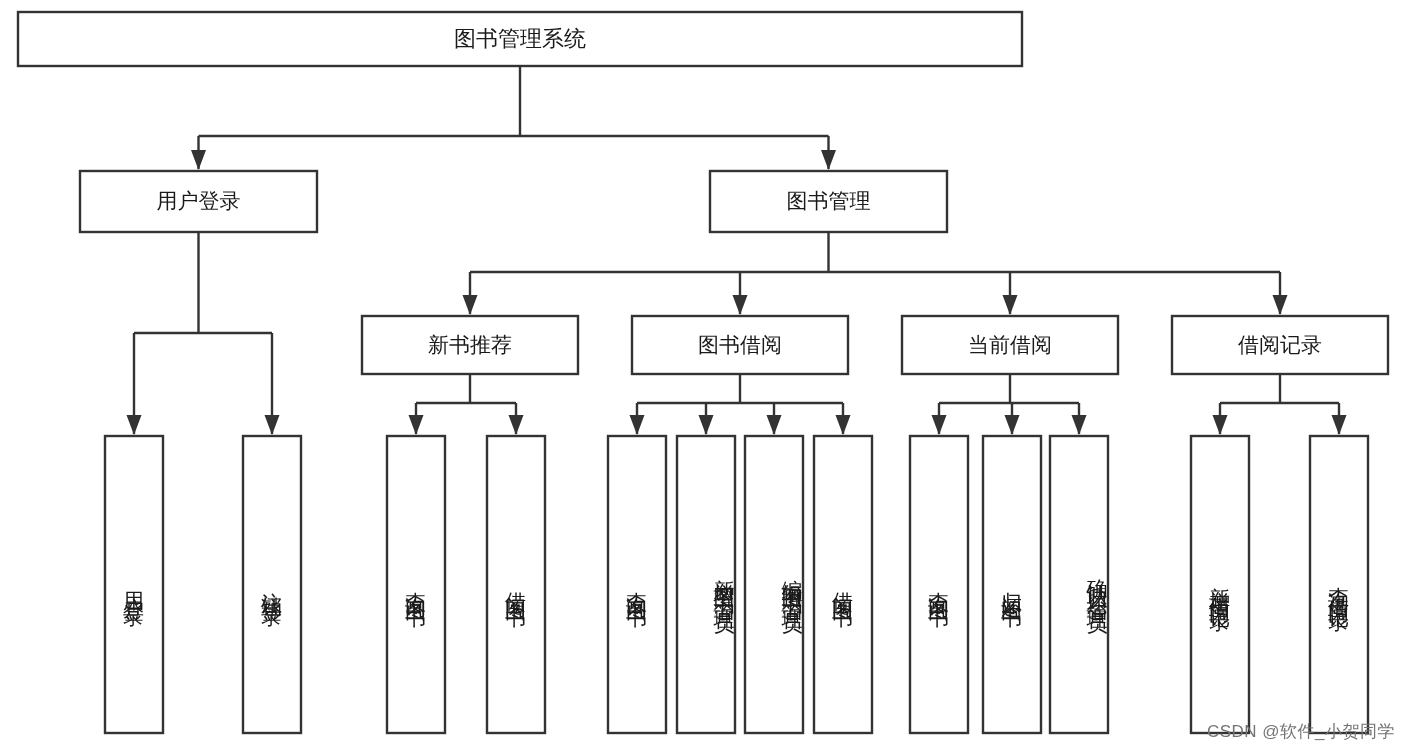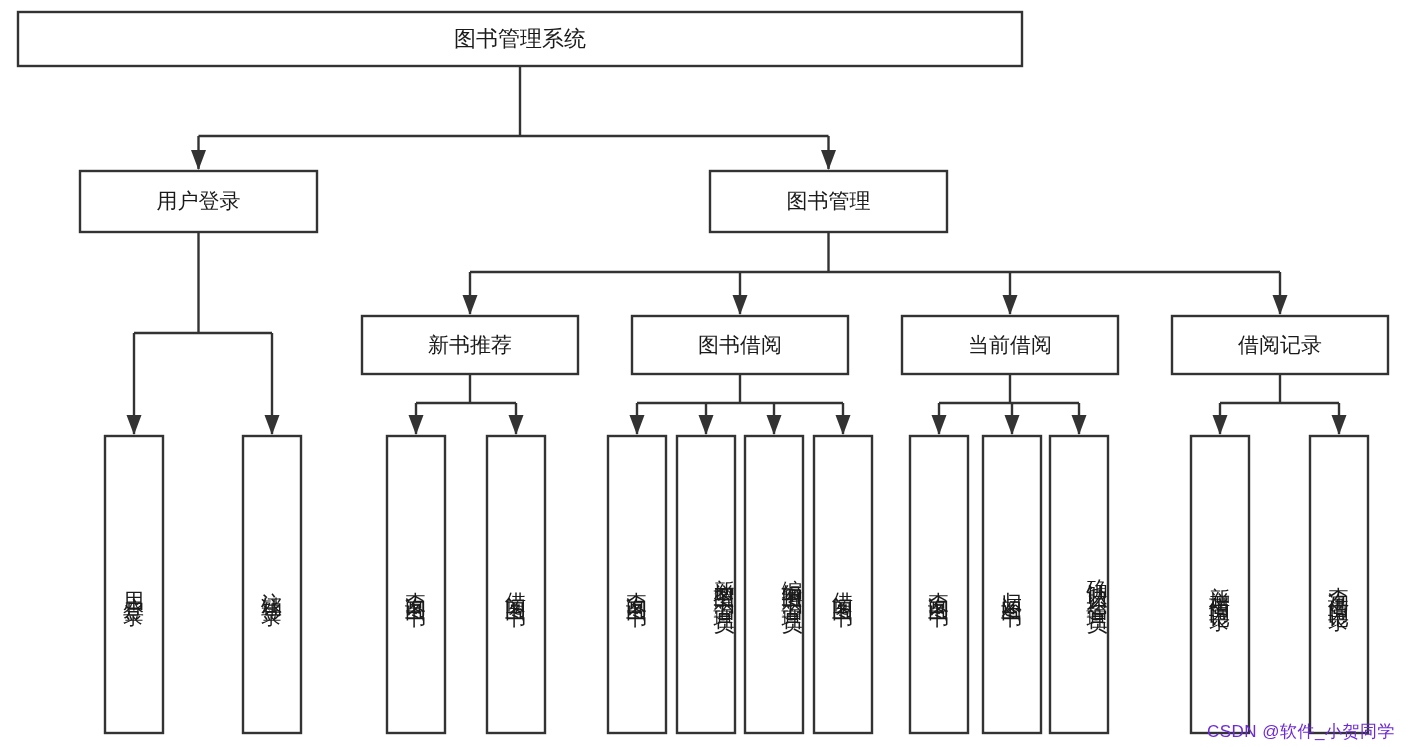--- a/index.html
+++ b/index.html
@@ -70,21 +70,21 @@
   }
   .leaf-label-wrap.centered {
     align-items: center;
   }
   .watermark {
     position: absolute;
     right: 10px;
     bottom: 4px;
     font-family: "Liberation Sans", "DejaVu Sans", sans-serif;
     font-size: 17px;
-    color: #6d28d9;
+    color: #737373;
     letter-spacing: 0.5px;
     white-space: nowrap;
     user-select: none;
   }
 </style>
 </head>
 <body>
 
 <div id="diagram-root">
 

